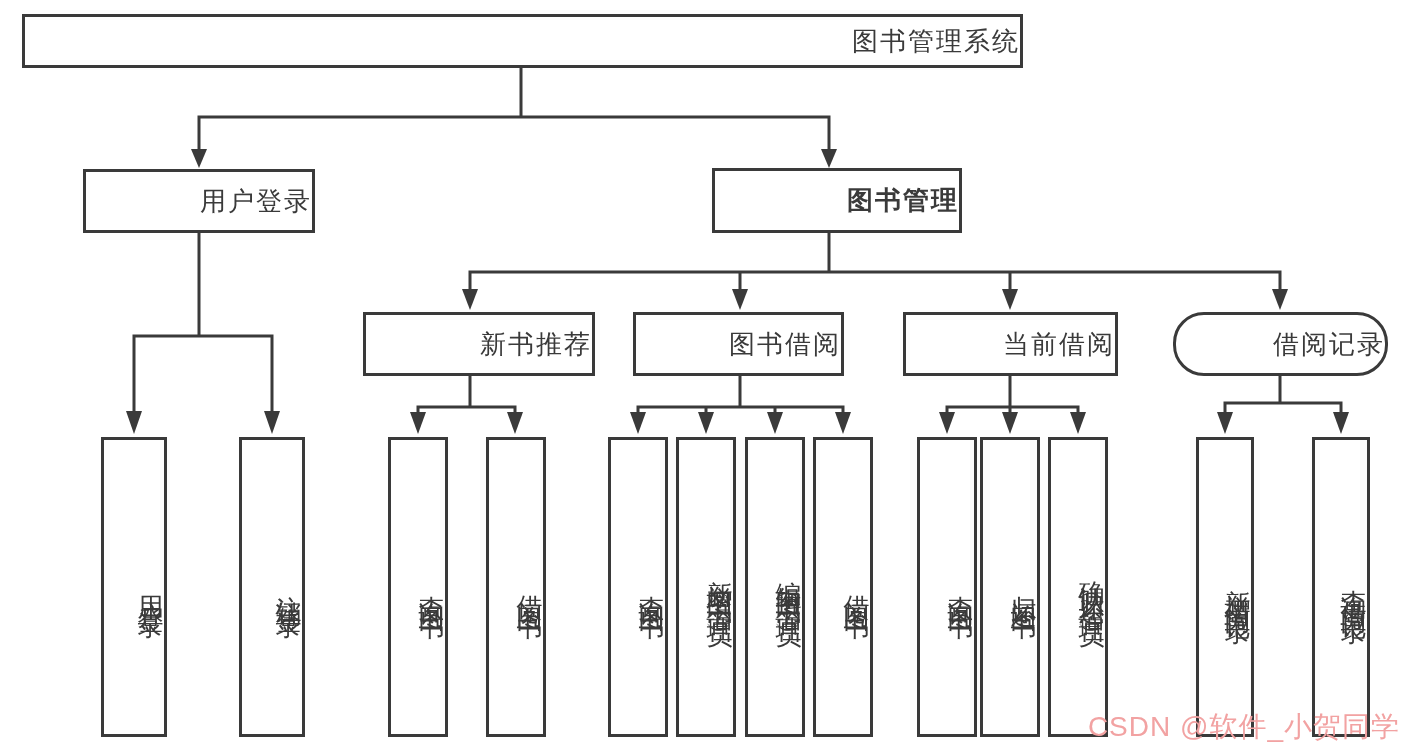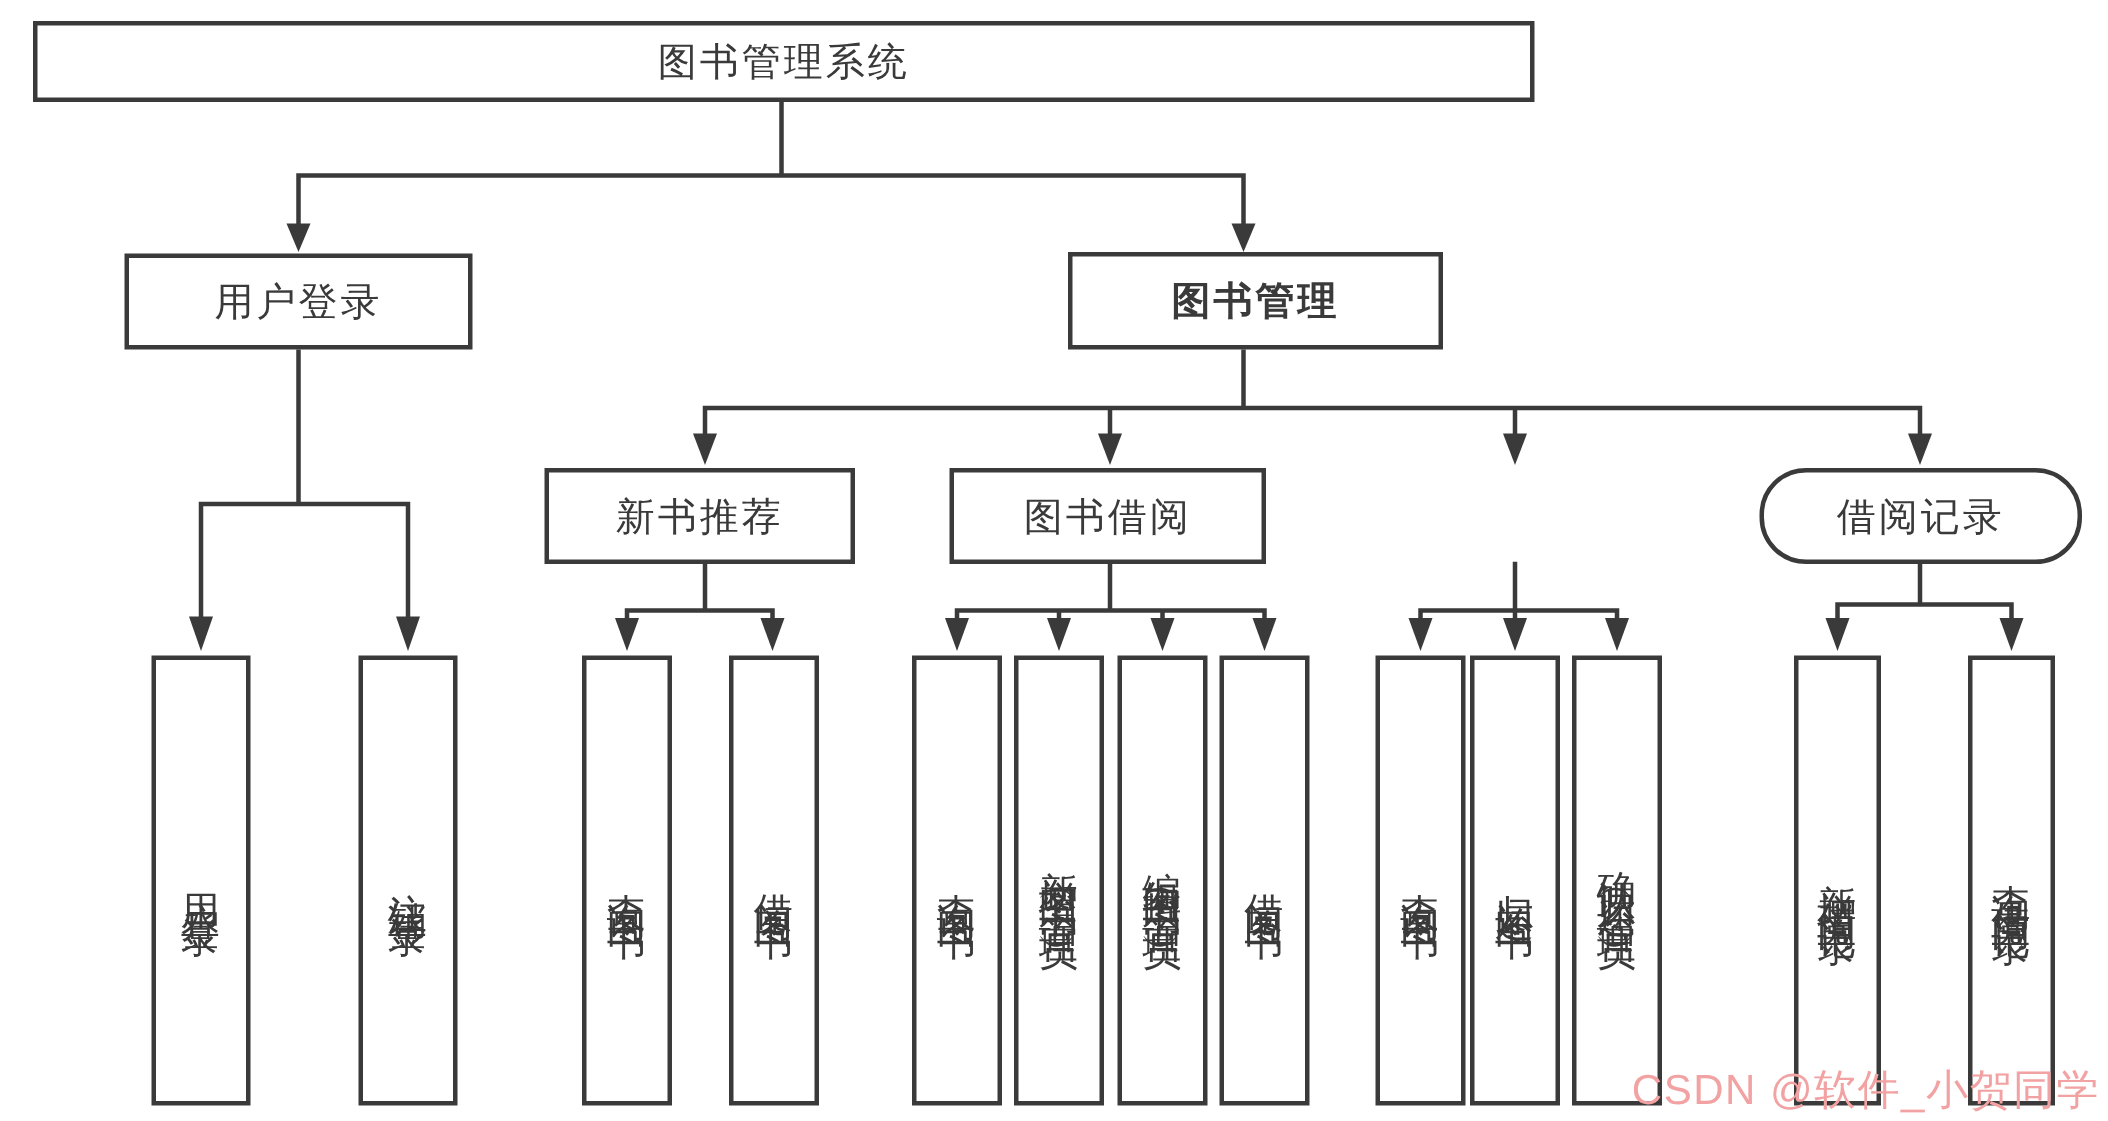--- a/index.html
+++ b/index.html
@@ -11,21 +11,21 @@
     font-family:"Liberation Sans","DejaVu Sans",sans-serif;
   }
   .node {
     position:absolute;
     box-sizing:border-box;
     border:3px solid var(--line,#3a3a3a);
     background:#ffffff;
     color:var(--text,#3a3a3a);
     display:flex;
     align-items:center;
-    justify-content:center;
+    justify-content:flex-end;
   }
   .h-label {
     font-size:26px;
     letter-spacing:2px;
     white-space:nowrap;
   }
   .leaf .v-label {
     writing-mode:vertical-rl;
     text-orientation:mixed;
     font-size:26px;
@@ -116,25 +116,28 @@
     <span class="h-label">图书管理系统</span>
   </div>
 
   <div class="node" style="left:83px; top:169px; width:232px; height:64px;">
     <span class="h-label">用户登录</span>
   </div>
   <div class="node" style="left:712px; top:168px; width:250px; height:65px;font-weight:bold;">
     <span class="h-label">图书管理</span>
   </div>
 
-  <div class="node" style="left:363px; top:312px; width:207px; height:64px;">
+  <div class="node" style="left:363px; top:312px; width:232px; height:64px;">
     <span class="h-label">新书推荐</span>
   </div>
   <div class="node" style="left:633px; top:312px; width:211px; height:64px;">
     <span class="h-label">图书借阅</span>
+  </div>
+  <div class="node" style="left:903px; top:312px; width:215px; height:64px;">
+    <span class="h-label">当前借阅</span>
   </div>
   <div class="node" style="left:1173px; top:312px; width:215px; height:64px;border-radius:31px;">
     <span class="h-label">借阅记录</span>
   </div>
 
   <div class="node leaf" style="left:101px; top:437px; width:66px; height:300px;">
     <span class="v-label">用户登录</span>
   </div>
   <div class="node leaf" style="left:239px; top:437px; width:66px; height:300px;">
     <span class="v-label">注销登录</span>

